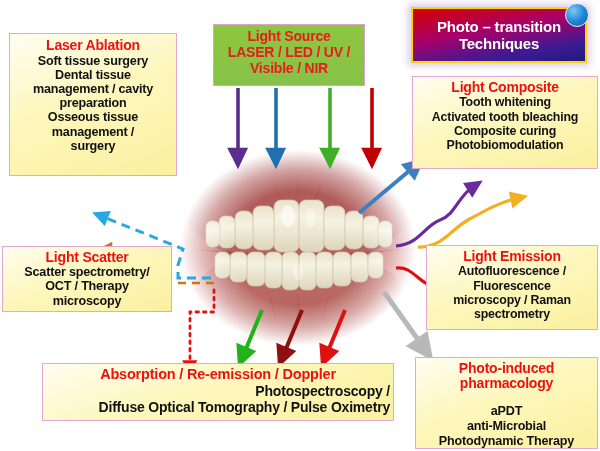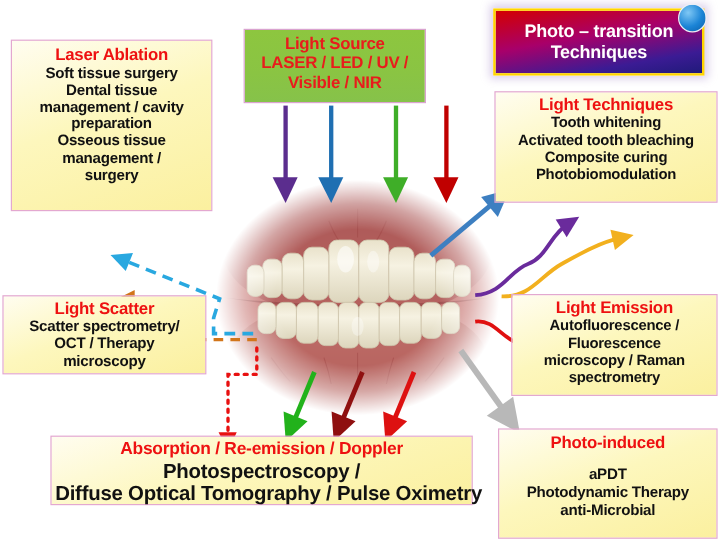--- a/index.html
+++ b/index.html
@@ -28,21 +28,21 @@
   .card .bd{display:block;color:#111111;font-weight:bold;letter-spacing:-0.2px;}
   .card .bd span{display:block;white-space:nowrap;}
 
   
   #card-laser-ablation{left:9px;top:33px;width:168px;height:143px;
      font-size:12.5px;padding-top:4px;}
   #card-laser-ablation .hd{font-size:14px;margin-bottom:1px;}
   #card-laser-ablation .bd{font-size:12.6px;line-height:1.12;}
 
   #card-light-source{
-    left:203px;top:24px;width:152px;height:62px;
+    left:213px;top:24px;width:152px;height:62px;
     border:1.5px solid #d9a3cf;
     background:linear-gradient(180deg,#8dc63f 0%,#8ac443 60%,#86c24a 100%);
     padding-top:4px;z-index:7;
   }
   #card-light-source .hd{font-size:14px;color:#e81c1c;}
   #card-light-source .bd{font-size:14px;color:#e81c1c;line-height:1.15;}
 
   #card-title{
     left:411px;top:7px;width:176px;height:56px;
     border:2px solid #ffd400;
@@ -64,21 +64,21 @@
   #card-light-scatter{left:2px;top:246px;width:170px;height:66px;padding-top:3px;}
   #card-light-scatter .hd{font-size:14px;}
   #card-light-scatter .bd{font-size:12.6px;line-height:1.14;}
 
   #card-light-emission{left:426px;top:245px;width:172px;height:85px;padding-top:3px;}
   #card-light-emission .hd{font-size:14px;}
   #card-light-emission .bd{font-size:12.4px;line-height:1.16;}
 
   #card-absorption{left:42px;top:363px;width:352px;height:58px;padding-top:3px;}
   #card-absorption .hd{font-size:14.5px;}
-  #card-absorption .bd{font-size:17px;line-height:1.16;}
+  #card-absorption .bd{font-size:14px;line-height:1.16;text-align:right;}
 
   #card-photo-pharm{left:415px;top:357px;width:183px;height:92px;padding-top:3px;}
   #card-photo-pharm .hd{font-size:14px;line-height:1.1;white-space:normal;}
   #card-photo-pharm .hd span{display:block;text-align:center;}
   #card-photo-pharm .bd{font-size:12.6px;line-height:1.18;margin-top:12px;}
 
   
   #teeth-photo{
     position:absolute;left:178px;top:148px;width:240px;height:200px;z-index:3;
   }
@@ -266,21 +266,21 @@
 
   <div class="card" id="card-title">
     <b class="hd">
       <span>Photo – transition</span>
       <span>Techniques</span>
     </b>
     <div id="corner-dot"></div>
   </div>
 
   <div class="card" id="card-light-excitation">
-    <b class="hd">Light Techniques</b>
+    <b class="hd">Light Composite</b>
     <span class="bd">
       <span>Tooth whitening</span>
       <span>Activated tooth bleaching</span>
       <span>Composite curing</span>
       <span>Photobiomodulation</span>
     </span>
   </div>
 
   <div class="card" id="card-light-scatter">
     <b class="hd">Light Scatter</b>
@@ -305,21 +305,22 @@
     <b class="hd">Absorption  /  Re-emission  /  Doppler</b>
     <span class="bd">
       <span>Photospectroscopy  /</span>
       <span>Diffuse Optical Tomography / Pulse Oximetry</span>
     </span>
   </div>
 
   <div class="card" id="card-photo-pharm">
     <b class="hd">
       <span>Photo-induced</span>
+      <span>pharmacology</span>
     </b>
     <span class="bd">
       <span>aPDT</span>
+      <span>anti-Microbial</span>
       <span>Photodynamic  Therapy</span>
-      <span>anti-Microbial</span>
     </span>
   </div>
 
 </div>
 
 </body></html>

